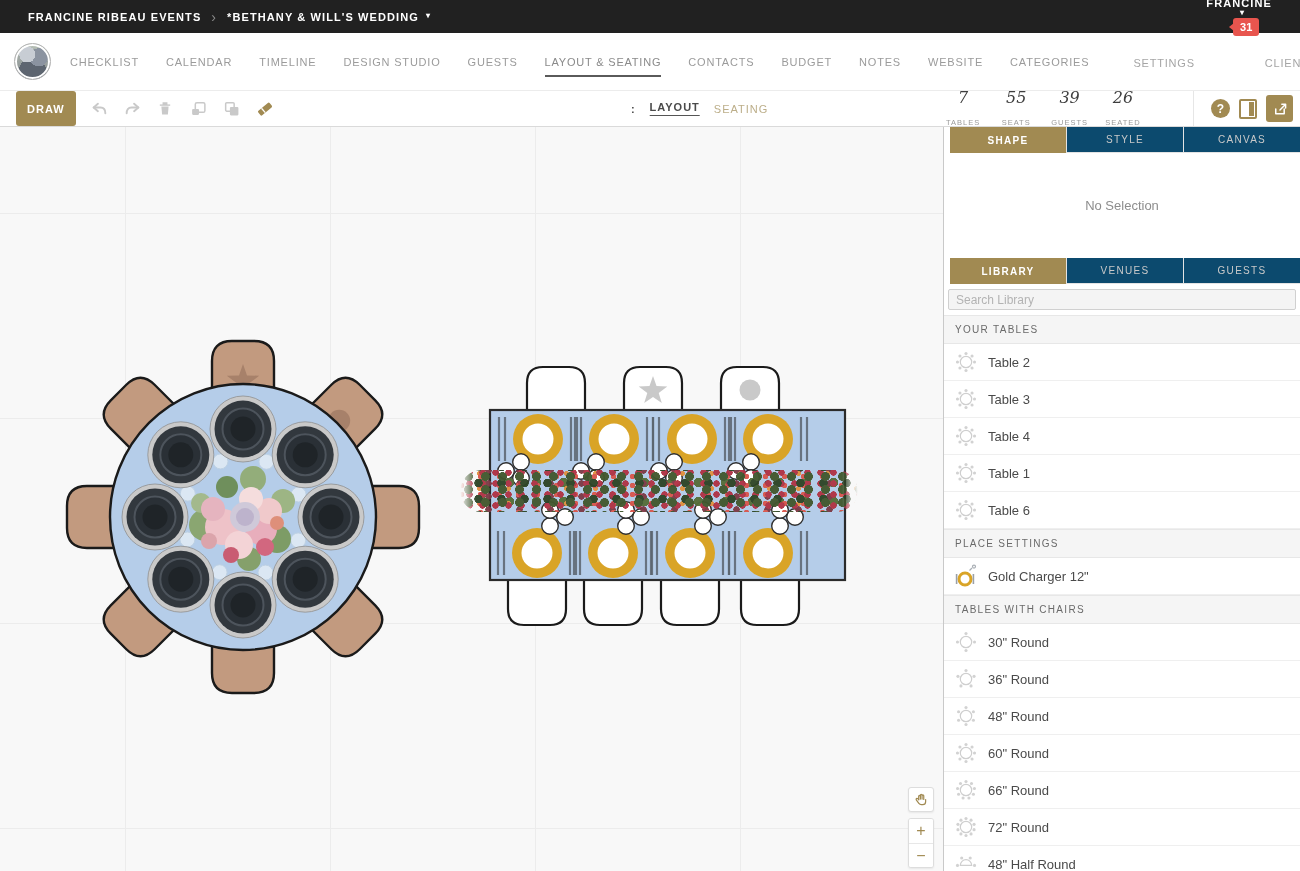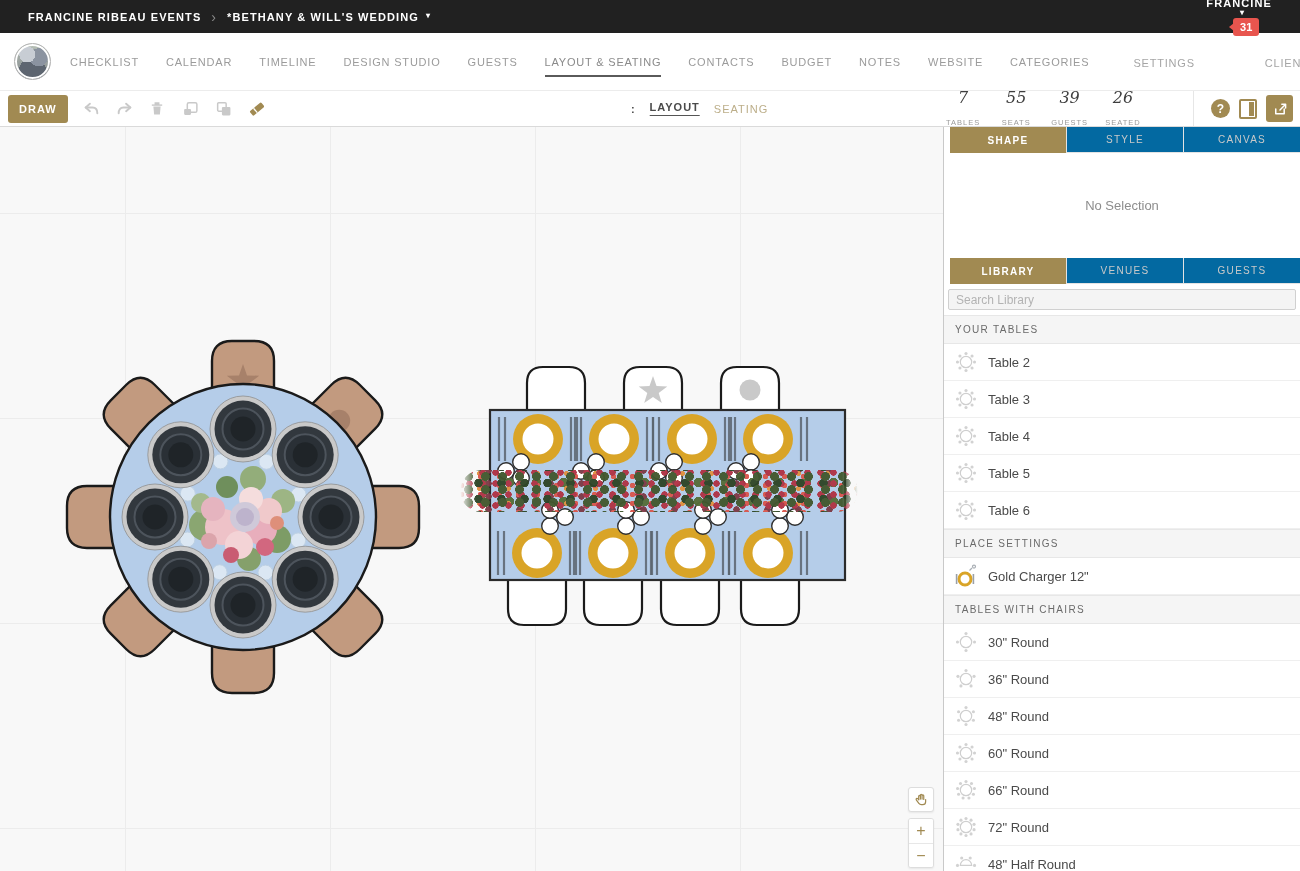--- a/index.html
+++ b/index.html
@@ -23,21 +23,21 @@
                        radial-gradient(circle at 68% 38%, #8b93a0 0 9px, transparent 9px),
                        radial-gradient(circle at 50% 80%, #5d6570 0 14px, transparent 14px),
                        linear-gradient(180deg,#b9c2b8,#7e8489); cursor:pointer; }
   .nav-tabs { display:flex; gap:27px; margin-left:19px; }
   .nav-tab { font-size:11px; letter-spacing:.8px; color:#9b9b9b; padding:9px 0 7px; cursor:pointer; white-space:nowrap; }
   .nav-tab.active { color:#8a8a8a; border-bottom:2px solid #5a5a5a; }
   .nav-right { margin-left:auto; display:flex; gap:26px; }
   .nav-right .nav-tab { color:#a5a5a5;margin-left:44px; }
 
   
-  .toolbar { height:37px; flex:none; background:#fff; border-top:1px solid #ececec; border-bottom:1px solid #dadada; display:flex; align-items:center; position:relative; padding-left:8px; }
+  .toolbar { height:37px; flex:none; background:#fff; border-top:1px solid #ececec; border-bottom:1px solid #dadada; display:flex; position:relative; padding-left:16px; }
   .draw-btn { background:#a18a52; color:#fff; font-family:inherit; font-size:11px; font-weight:bold; letter-spacing:1px; padding:8px 11px; border-radius:3px; border:none; cursor:pointer; }
   .tool-icons { display:flex; align-items:center; gap:6px; margin-left:10px; }
   .tool-btn { width:27px; height:27px; display:flex; align-items:center; justify-content:center; background:none; border:none; cursor:pointer; }
   .center-group { position:absolute; left:50%; transform:translateX(-50%); height:100%; display:flex; align-items:center; gap:14px; font-size:11px; letter-spacing:1px; }
   .reception-dd { color:#4a4a4a; font-weight:bold; border-bottom:1px solid #555; padding-bottom:2px; display:flex; align-items:center; cursor:pointer;margin-top:48px; }
   .reception-dd .caret { color:#4a4a4a; }
   .mode-colon { color:#4a4a4a; font-weight:bold; }
   .mode { cursor:pointer; }
   .mode.active { color:#4a4a4a; font-weight:bold; border-bottom:1px solid #555; padding-bottom:2px; }
   .mode.inactive { color:#bcae89; }
@@ -74,21 +74,21 @@
   .zoomctl { position:absolute; right:9px; bottom:3px; width:26px; }
   .zbtn { width:26px; background:#fff; border:1px solid #ddd; border-radius:3px; box-shadow:0 1px 2px rgba(0,0,0,.07); }
   .pan-btn { height:25px; margin-bottom:6px; display:flex; align-items:center; justify-content:center; cursor:pointer; }
   .zgroup { display:flex; flex-direction:column; overflow:hidden; }
   .zgroup button { height:24px; background:#fff; border:none; color:#a18a52; font-size:16px; line-height:1; cursor:pointer; font-family:inherit; }
   .zgroup button + button { border-top:1px solid #e7e7e7; }
 
   
   .panel { width:357px; flex:none; border-left:1px solid #c9c9c9; background:#fff; display:flex; flex-direction:column; overflow:hidden; }
   .ptabs { display:flex; height:26px; flex:none;margin-left:6px; }
-  .ptab { flex:1; display:flex; align-items:center; justify-content:center; font-size:10px; letter-spacing:1.3px; color:#c9c9c9; background:#0369a1; border-right:1px solid #e3e3e3; border-bottom:1px solid #e3e3e3; cursor:pointer; }
+  .ptab { flex:1; display:flex; align-items:center; justify-content:center; font-size:10px; letter-spacing:1.3px; color:#c9c9c9; background:#0c4a6e; border-right:1px solid #e3e3e3; border-bottom:1px solid #e3e3e3; cursor:pointer; }
   .ptab:last-child { border-right:none; }
   .ptab.active { background:#a18a52; color:#fff; font-weight:bold; border-bottom:none; }
   .no-selection { height:105px; flex:none; display:flex; align-items:center; justify-content:center; color:#8d8d8d; font-size:13px; }
   .search-wrap { padding:5px 4px; flex:none; }
   .search-input { width:100%; height:21px; background:#f4f4f4; border:1px solid #d0d0d0; border-radius:2px; font-size:12px; padding:0 7px; color:#555; font-family:inherit; }
   .search-input::placeholder { color:#b3b3b3; }
   .sec-header { background:#f5f5f5; border-top:1px solid #e7e7e7; border-bottom:1px solid #e7e7e7; color:#6a6a6a; font-size:10px; letter-spacing:1.3px; padding:8px 11px; flex:none; }
   .item { height:37px; flex:none; display:flex; align-items:center; gap:10px; padding:0 10px; border-bottom:1px solid #efefef; font-size:13px; color:#4a4a4a; background:#fff; cursor:pointer; }
   .tbl-icon, .charger-icon { width:24px; height:26px; display:flex; align-items:center; justify-content:center; flex:none; }
 </style>
@@ -493,21 +493,21 @@
               <circle cx="12.0" cy="2.7" r="1.7" fill="#d2d2d2"></circle>
               <circle cx="18.6" cy="5.4" r="1.7" fill="#d2d2d2"></circle>
               <circle cx="21.3" cy="12.0" r="1.7" fill="#d2d2d2"></circle>
               <circle cx="18.6" cy="18.6" r="1.7" fill="#d2d2d2"></circle>
               <circle cx="12.0" cy="21.3" r="1.7" fill="#d2d2d2"></circle>
               <circle cx="5.4" cy="18.6" r="1.7" fill="#d2d2d2"></circle>
               <circle cx="2.7" cy="12.0" r="1.7" fill="#d2d2d2"></circle>
               <circle cx="5.4" cy="5.4" r="1.7" fill="#d2d2d2"></circle>
             </svg>
           </span>
-        <span>Table 5</span>
+        <span>Table 1</span>
       </div>
       <div class="item">
         <span class="tbl-icon">
             <svg width="22" height="22" viewBox="0 0 24 24">
               <circle cx="12" cy="12" r="6.2" fill="none" stroke="#cfcfcf" stroke-width="1.3"></circle>
               <circle cx="12.0" cy="2.7" r="1.7" fill="#d2d2d2"></circle>
               <circle cx="18.6" cy="5.4" r="1.7" fill="#d2d2d2"></circle>
               <circle cx="21.3" cy="12.0" r="1.7" fill="#d2d2d2"></circle>
               <circle cx="18.6" cy="18.6" r="1.7" fill="#d2d2d2"></circle>
               <circle cx="12.0" cy="21.3" r="1.7" fill="#d2d2d2"></circle>

